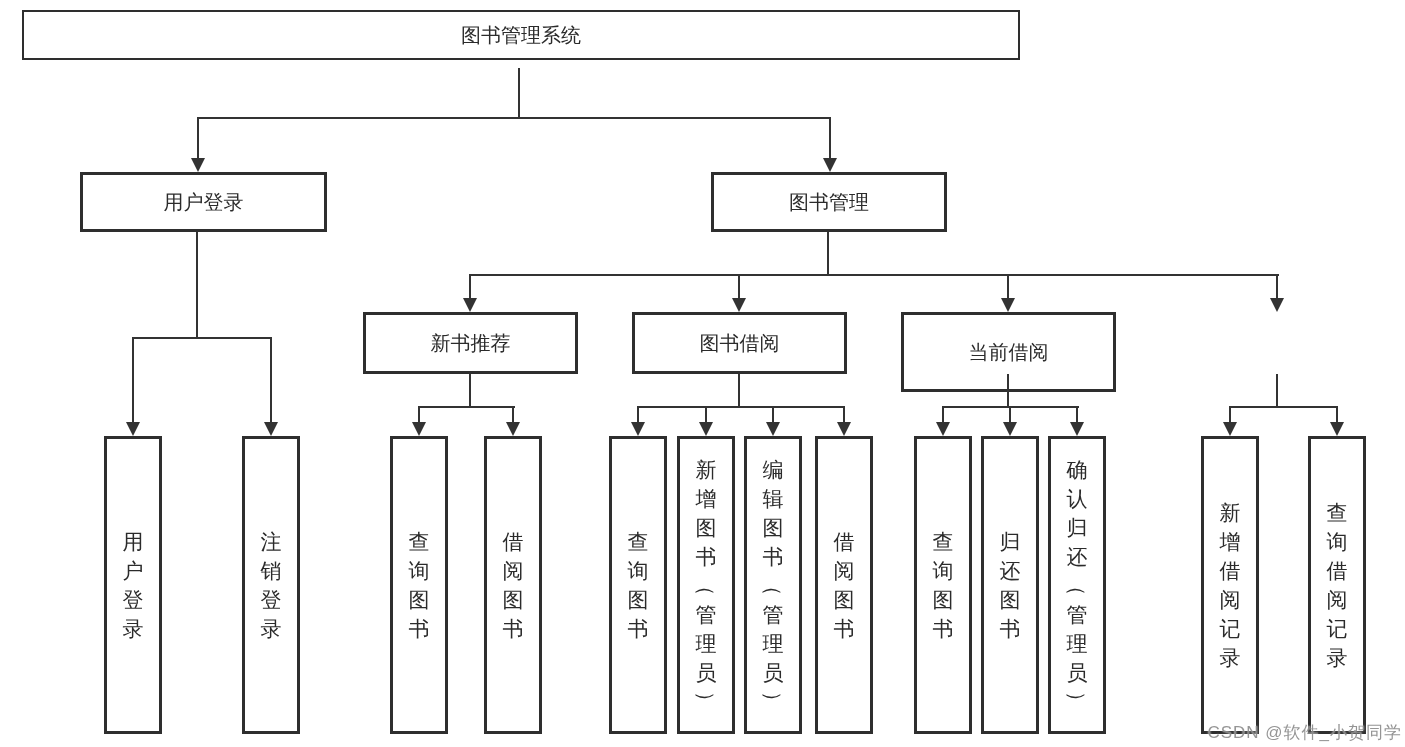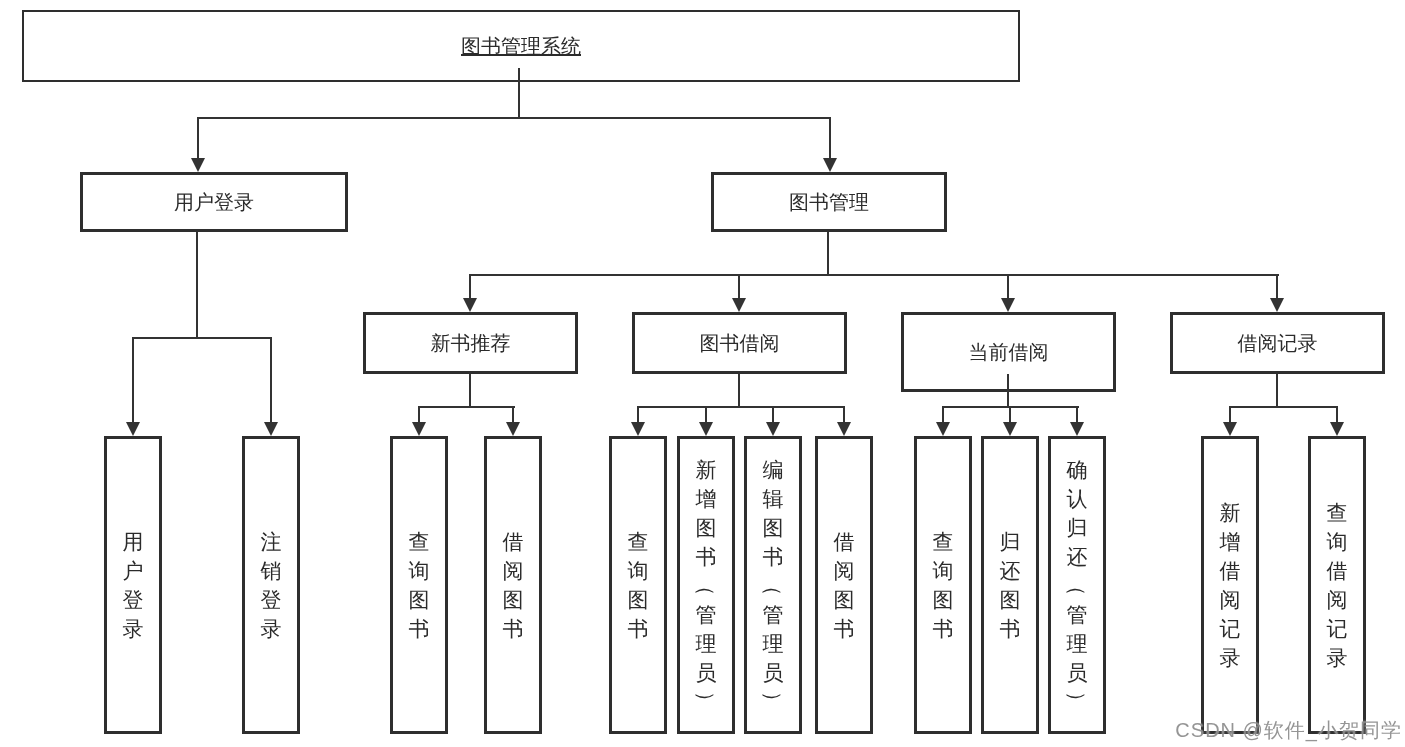--- a/index.html
+++ b/index.html
@@ -22,42 +22,42 @@
   .vchar{display:block;text-align:center;line-height:29px;height:29px;}
   .vchar.rot{transform:rotate(90deg);}
   .vl{position:absolute;width:2px;background:#333333;}
   .hl{position:absolute;height:2px;background:#333333;}
   .arr{
     position:absolute;width:0;height:0;
     border-left:7px solid transparent;border-right:7px solid transparent;
     border-top:14px solid #333333;
   }
   .watermark{
-    position:absolute;right:3px;bottom:3px;font-size:20px;
+    position:absolute;right:3px;bottom:3px;font-size:17px;
     color:rgba(130,130,130,0.85);letter-spacing:1px;z-index:5;
     text-shadow:0 0 2px rgba(255,255,255,0.9);
   }
 </style>
 </head>
 <body>
 
 <div id="stage">
 
-  <div class="box root" style="left:22px;top:10px;width:998px;height:72px;text-decoration:underline;">
+  <div class="box root" style="left:22px;top:10px;width:998px;height:50px;">
     <span>图书管理系统</span>
   </div>
 
   <div class="vl" style="left:518px;top:68px;height:50px;"></div>
   <div class="hl" style="left:197px;top:117px;width:634px;"></div>
   <div class="vl" style="left:197px;top:117px;height:42px;"></div>
   <div class="arr" style="left:191px;top:158px;"></div>
   <div class="vl" style="left:829px;top:117px;height:42px;"></div>
   <div class="arr" style="left:823px;top:158px;"></div>
 
-  <div class="box" style="left:80px;top:172px;width:268px;height:60px;">
+  <div class="box" style="left:80px;top:172px;width:247px;height:60px;">
     <span>用户登录</span>
   </div>
   <div class="box" style="left:711px;top:172px;width:236px;height:60px;text-align:center;">
     <span>图书管理</span>
   </div>
 
   <div class="vl" style="left:196px;top:232px;height:106px;"></div>
   <div class="hl" style="left:132px;top:337px;width:140px;"></div>
   <div class="vl" style="left:132px;top:337px;height:86px;"></div>
   <div class="arr" style="left:126px;top:422px;"></div>
@@ -77,23 +77,20 @@
 
   <div class="box" style="left:632px;top:312px;width:215px;height:62px;">
     <span>图书借阅</span>
   </div>
   <div class="box" style="left:363px;top:312px;width:215px;height:62px;">
     <span>新书推荐</span>
   </div>
   <div class="box" style="left:901px;top:312px;width:215px;height:80px;">
     <span>当前借阅</span>
   </div>
-  <div class="box" style="left:1170px;top:312px;width:215px;height:62px;">
-    <span>借阅记录</span>
-  </div>
 
   <div class="vl" style="left:469px;top:374px;height:34px;"></div>
   <div class="hl" style="left:418px;top:406px;width:97px;"></div>
   <div class="vl" style="left:418px;top:406px;height:17px;"></div>
   <div class="arr" style="left:412px;top:422px;"></div>
   <div class="vl" style="left:512px;top:406px;height:17px;"></div>
   <div class="arr" style="left:506px;top:422px;"></div>
 
   <div class="vl" style="left:738px;top:374px;height:34px;"></div>
   <div class="hl" style="left:637px;top:406px;width:208px;"></div>

